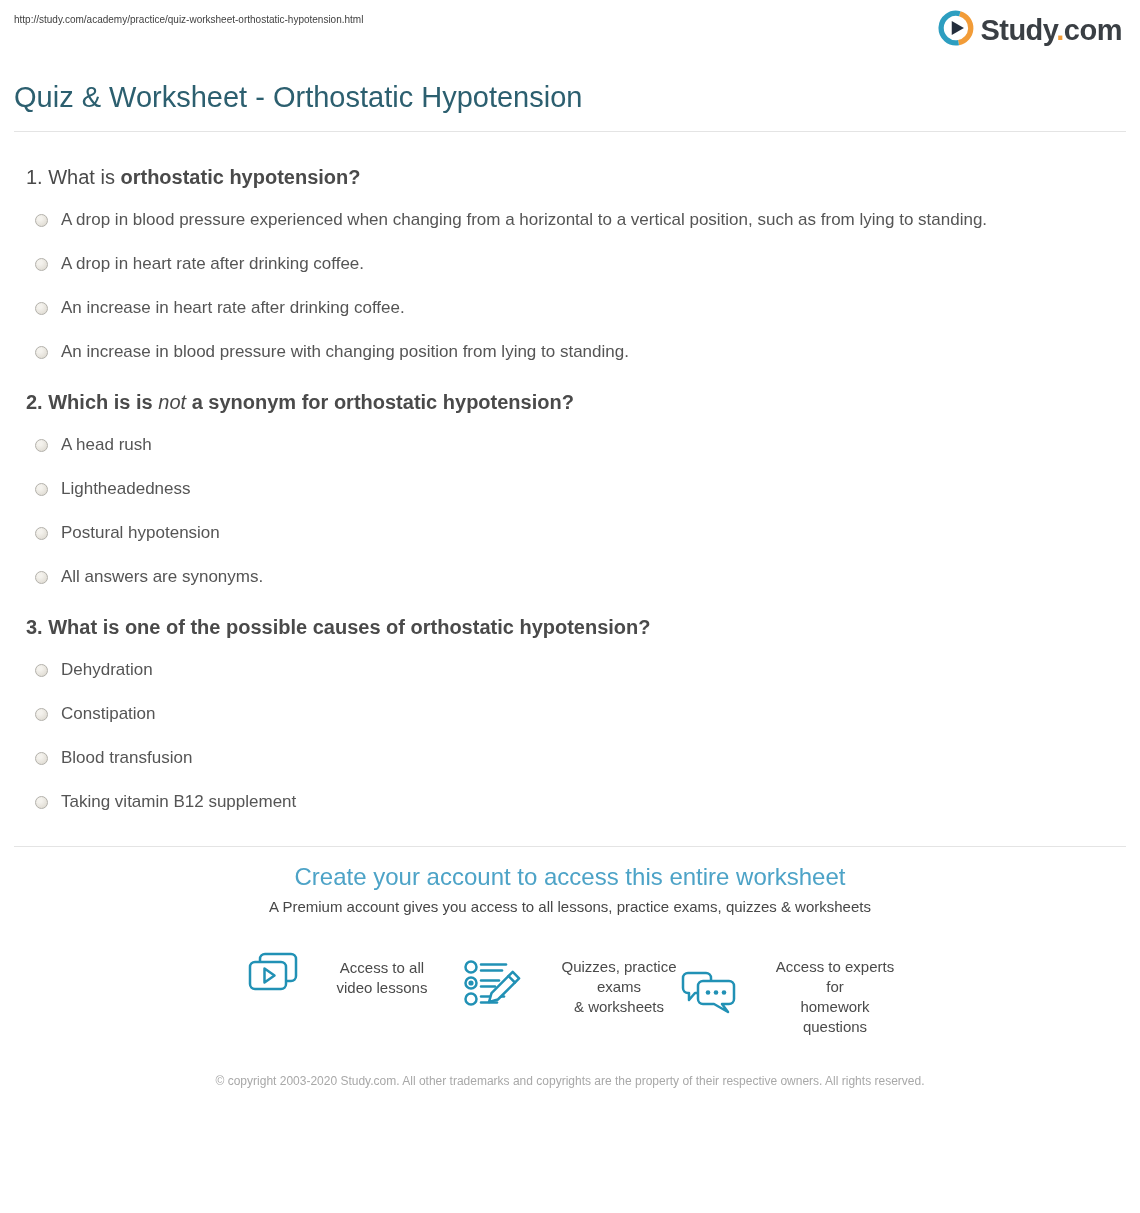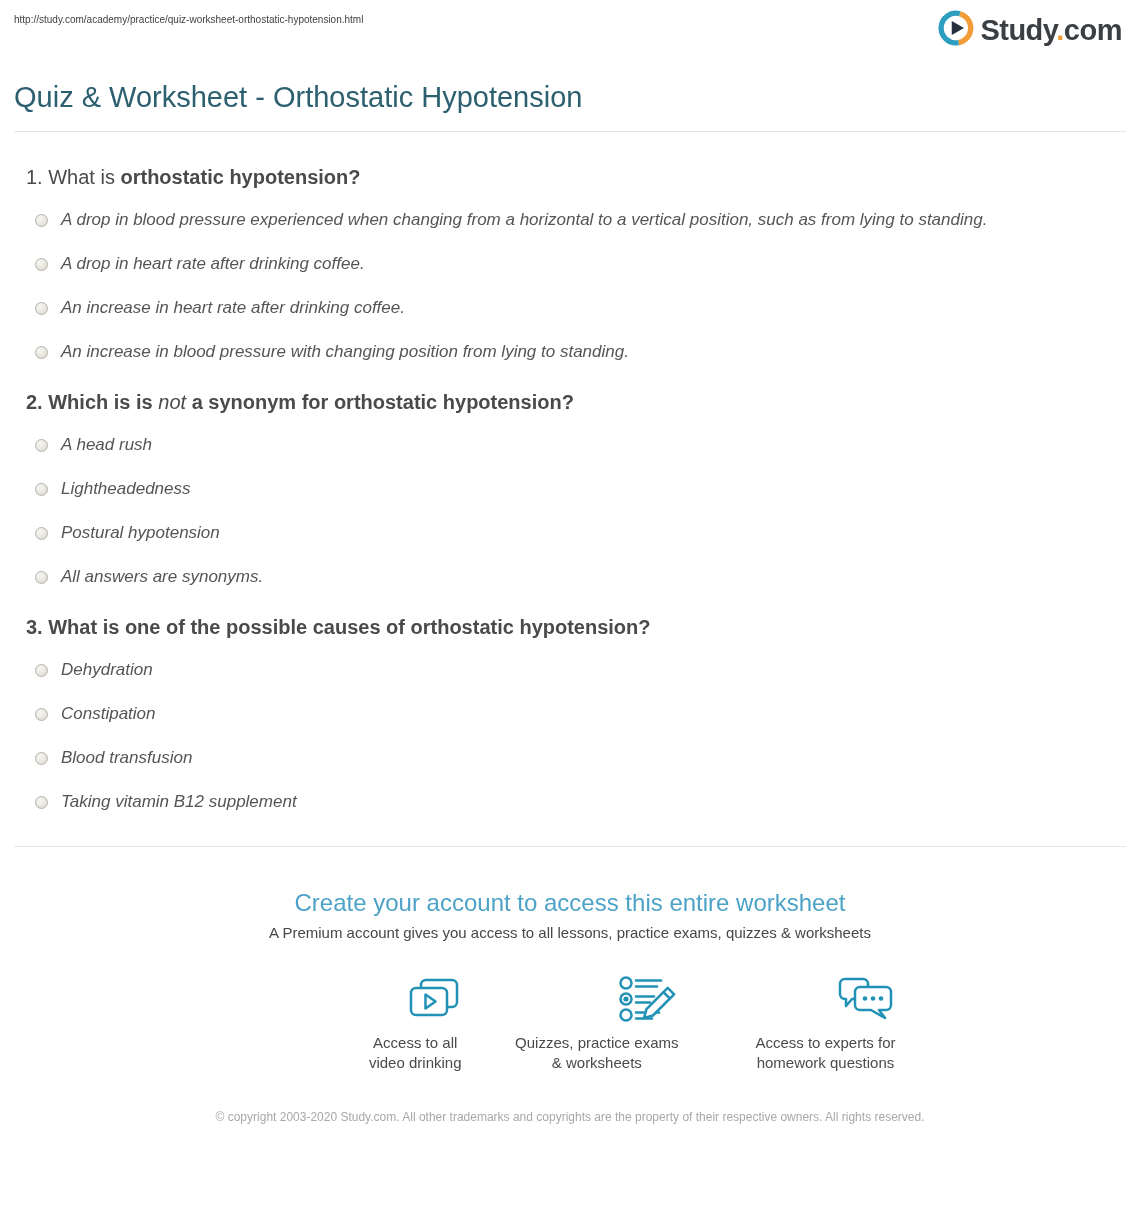--- a/index.html
+++ b/index.html
@@ -28,40 +28,40 @@
   }
   .divider{border:none;border-top:1px solid #e4e4e4;margin:17px 14px 0 14px;}
   
   .questions{padding:0 26px;}
   .question{margin-top:16px;}
   .question:first-child{margin-top:33px;}
   .q-title{margin:0 0 9px 0;font-size:20px;line-height:24px;font-weight:700;color:#4a4a4a;}
   .qt-normal{font-weight:400;}
   .qt-bold{font-weight:700;}
   .qt-italic{font-weight:400;font-style:italic;}
-  .option{height:44px;display:flex;align-items:center;padding-left:9px;cursor:pointer;font-style:italic;}
+  .option{height:44px;display:flex;align-items:center;padding-left:9px;cursor:pointer;}
   .radio{
     flex:0 0 auto;
     width:11px;height:11px;border-radius:50%;
     border:1px solid #b3b1ab;
     background:radial-gradient(circle at 35% 30%, #f4f2ed 20%, #ddd9d0 90%);
   }
   .option-label{margin-left:13px;font-size:17px;color:#555555;line-height:22px;}
   
-  .cta{ text-align:center; margin-top:39px;}
+  .cta{ text-align:center; margin-top:13px;}
   .cta-heading{
     margin:0;font-size:24px;line-height:33px;font-weight:400;
     color:#4da3c7;cursor:pointer;
   }
   .cta-sub{margin:4px 0 0 0;font-size:15px;line-height:20px;color:#474747;}
   .features{
     margin-top:31px;
     display:flex;justify-content:center;align-items:flex-start;
   }
-  .feature{width:217px;display:flex;flex-direction:column;align-items:flex-end;}
+  .feature{width:217px;display:flex;flex-direction:row;align-items:center;gap:36px;}
   .feature-icon{height:50px;display:flex;align-items:flex-end;justify-content:center;}
   .feature-caption{margin-top:9px;font-size:15px;line-height:20px;color:#4a4a4a;text-align:center;}
   .icon-stroke{stroke:#2191b5;fill:none;stroke-width:2.5;stroke-linecap:round;stroke-linejoin:round;}
   .icon-fill{fill:#2191b5;stroke:none;}
   .icon-white{fill:#ffffff;}
   
   .footer{
     margin:36px auto 0 auto;max-width:740px;
     text-align:center;font-size:12px;line-height:17.5px;color:#a8a8a8;
   }
@@ -168,21 +168,21 @@
     <div class="feature">
       <div class="feature-icon">
         <svg width="56" height="48" viewBox="0 0 56 46">
           <rect class="icon-stroke icon-white" x="15" y="3" width="36" height="27" rx="5"></rect>
           <rect class="icon-stroke icon-white" x="5" y="11" width="36" height="27" rx="5"></rect>
           <path class="icon-stroke" d="M19.5 17.5 L29.5 24.5 L19.5 31.5 Z"></path>
         </svg>
       </div>
       <div class="feature-caption">
         <div>Access to all</div>
-        <div>video drinking</div>
+        <div>video lessons</div>
       </div>
     </div>
 
     <div class="feature">
       <div class="feature-icon">
         <svg width="62" height="48" viewBox="0 0 62 48">
           <circle class="icon-stroke" cx="9" cy="7" r="5.5"></circle>
           <circle class="icon-stroke" cx="9" cy="23" r="5.5"></circle>
           <circle class="icon-fill" cx="9" cy="23" r="2.6"></circle>
           <circle class="icon-stroke" cx="9" cy="39" r="5.5"></circle>

